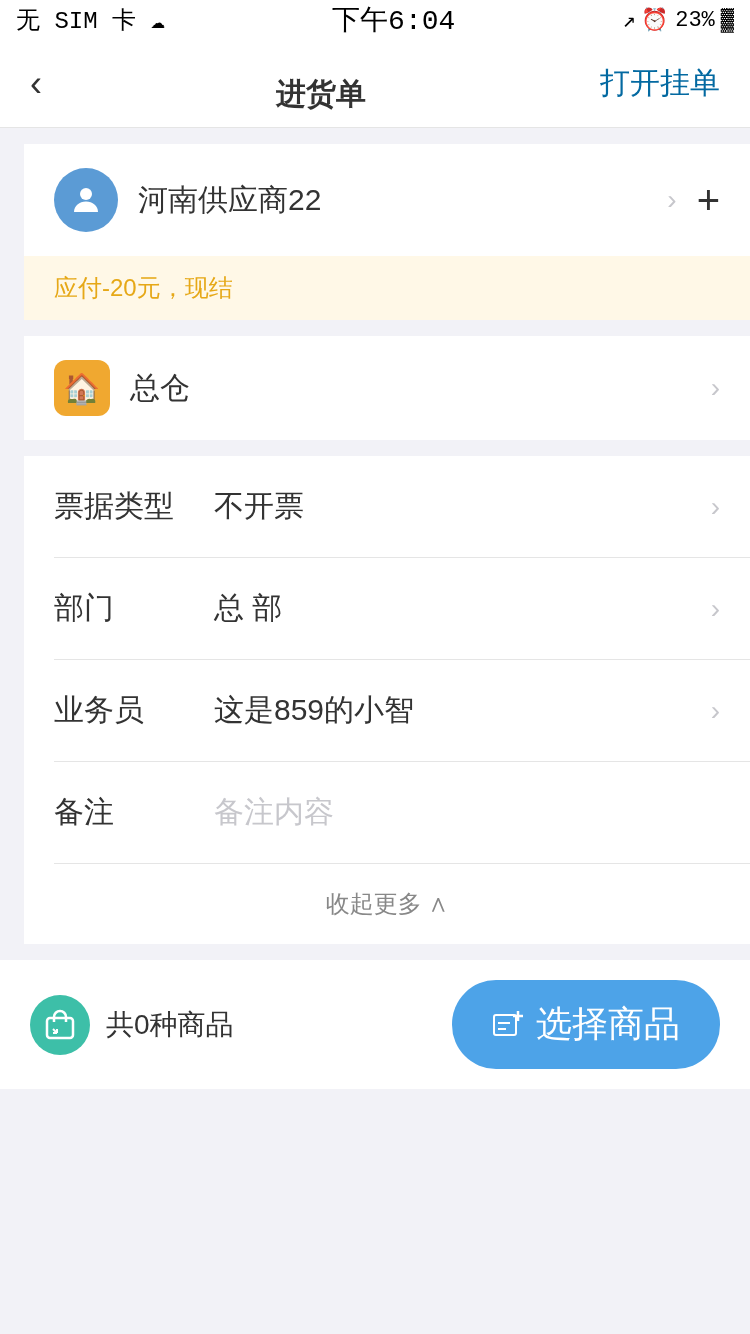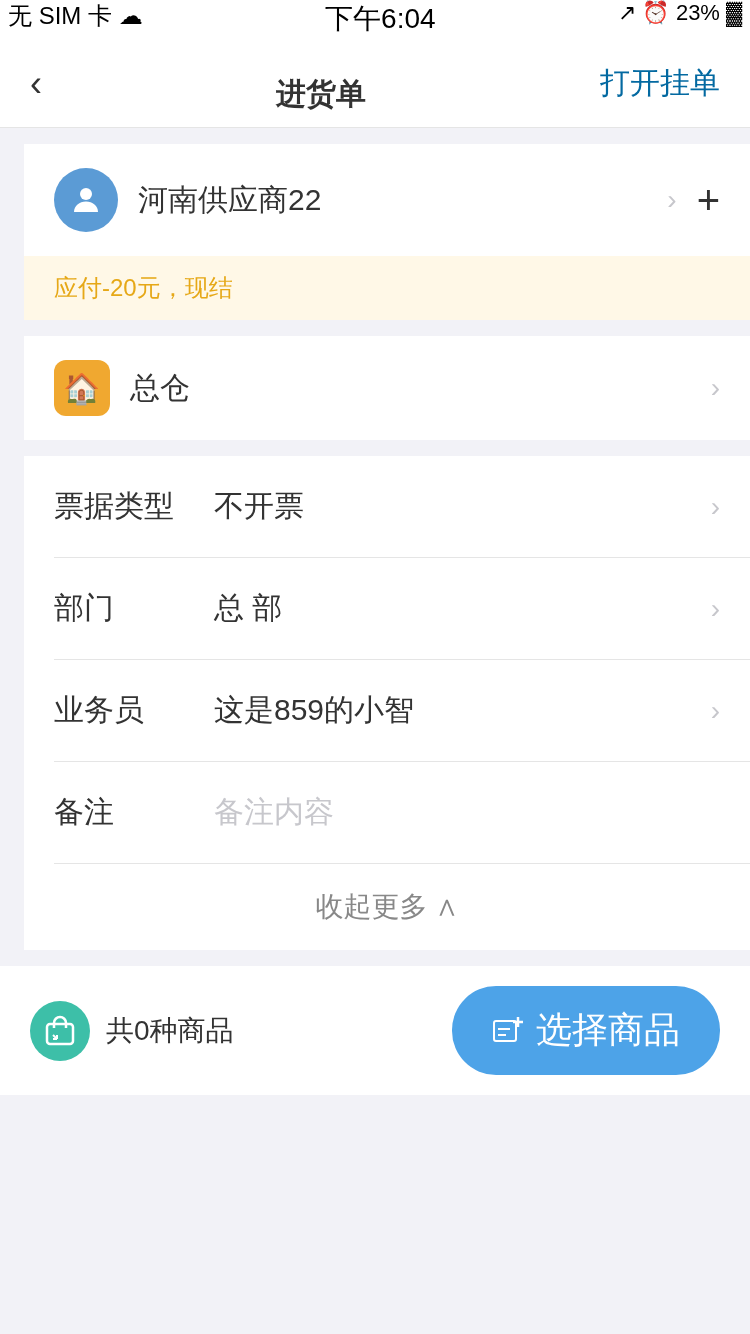--- a/index.html
+++ b/index.html
@@ -12,25 +12,26 @@
       font-size: 28px;
       color: #333;
     }
 
     
     .status-bar {
       width: 100%;
       height: 40px;
       background: #fff;
       display: flex;
-      align-items: flex-start;
+      align-items: center;
       justify-content: space-between;
-      padding: 0 8px;
+      padding: 0 16px;
       font-size: 24px;
       color: #000;
+      font-family: Liberation Mono, monospace;
     }
     .status-left { display: flex; align-items: center; gap: 8px; }
     .status-center { font-size: 28px; font-weight: 500; }
     .status-right { display: flex; align-items: center; gap: 6px; font-size: 22px; }
 
     
     .nav-bar {
       width: 100%;
       height: 88px;
       background: #fff;
@@ -166,21 +167,21 @@
     .row-chevron {
       font-size: 28px;
       color: #c7c7cc;
     }
 
     
     .collapse-row {
       background: #fff;
       padding: 24px 30px;
       text-align: center;
-      font-size: 28px;
+      font-size: 24px;
       color: #888;
       cursor: pointer;
     }
 
     
     .bottom-bar {
       width: 100%;
       background: #fff;
       padding: 20px 30px;
       display: flex;

